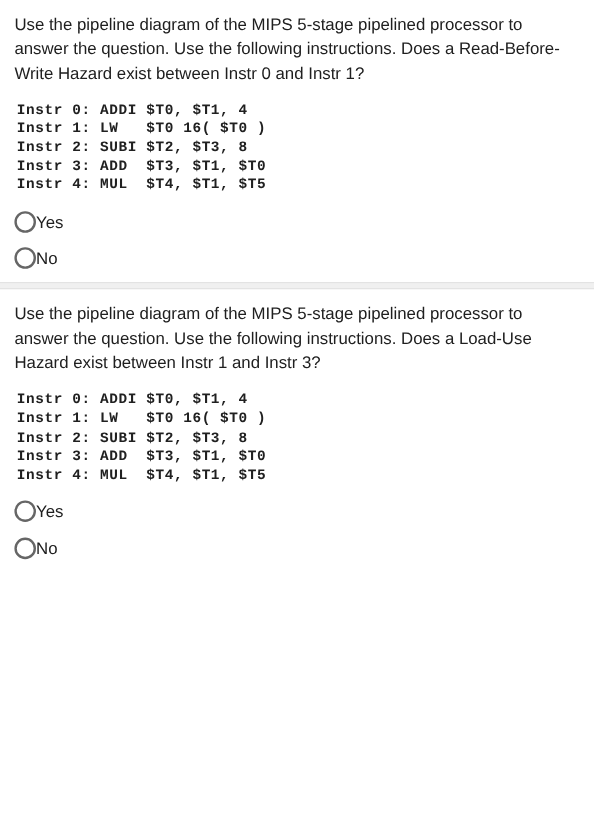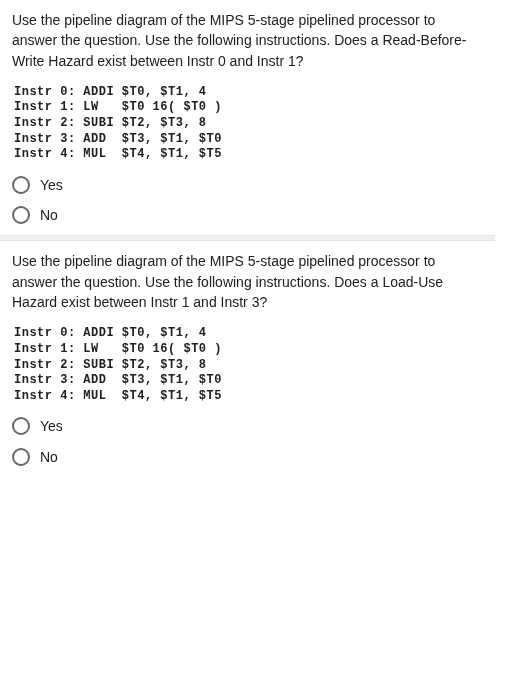--- a/index.html
+++ b/index.html
@@ -21,21 +21,20 @@
     white-space: pre;
     line-height: 1.3;
     margin: 8px 0 12px 2px;
     letter-spacing: 0.5px;
   }
   .options { margin: 6px 0 0 0; }
   .option {
     display: flex;
     align-items: center;
     margin: 10px 0;
-    gap: 10px;
   }
   .radio {
     width: 18px; height: 18px;
     border: 2px solid #666;
     border-radius: 50%;
     background: #fff;
     flex-shrink: 0;
   }
   .opt-label { font-size: 14px; }
   .divider {

